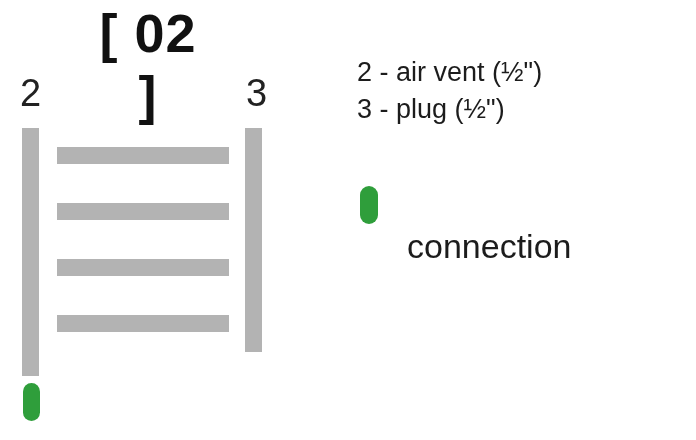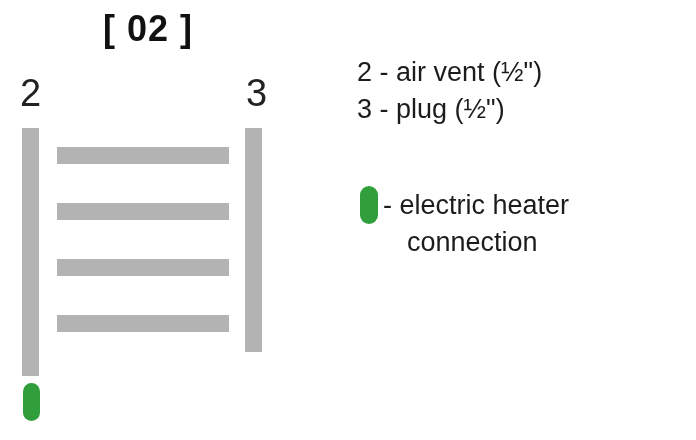--- a/index.html
+++ b/index.html
@@ -14,24 +14,24 @@
     background: #ffffff;
     font-family: "Liberation Sans", sans-serif;
     color: var(--text, #1c1c1c);
     overflow: hidden;
   }
 
   
   .diagram-title {
     position: absolute;
     left: 88px;
-    top: 8px;
+    top: 2px;
     width: 120px;
     text-align: center;
-    font-size: 36px;
+    font-size: 54px;
     font-weight: 700;
     letter-spacing: 1px;
     color: #111111;
   }
   .port-label {
     position: absolute;
     top: 72px;
     font-size: 38px;
     font-weight: 400;
     color: #222222;
@@ -96,21 +96,21 @@
     left: 383px;
     top: 190px;
     font-size: 27px;
     white-space: nowrap;
     color: #1c1c1c;
   }
   .legend-electric-line2 {
     position: absolute;
     left: 407px;
     top: 227px;
-    font-size: 27px;
+    font-size: 34px;
     white-space: nowrap;
     color: #1c1c1c;
   }
 </style>
 </head>
 <body>
 
 <div class="canvas">
 
   <div class="diagram-title">[ 02 ]</div>
@@ -129,17 +129,16 @@
 
   <div class="capsule on-diagram"></div>
 
 
   <div class="legend-line l2">2 - air vent (½")</div>
 
   <div class="legend-line l3">3 - plug (½")</div>
 
   <span class="capsule in-legend"></span>
 
-  <div class="legend-electric-line1">- electric heater</div>
 
   <div class="legend-electric-line2">connection</div>
 
 </div>
 
 </body></html>

